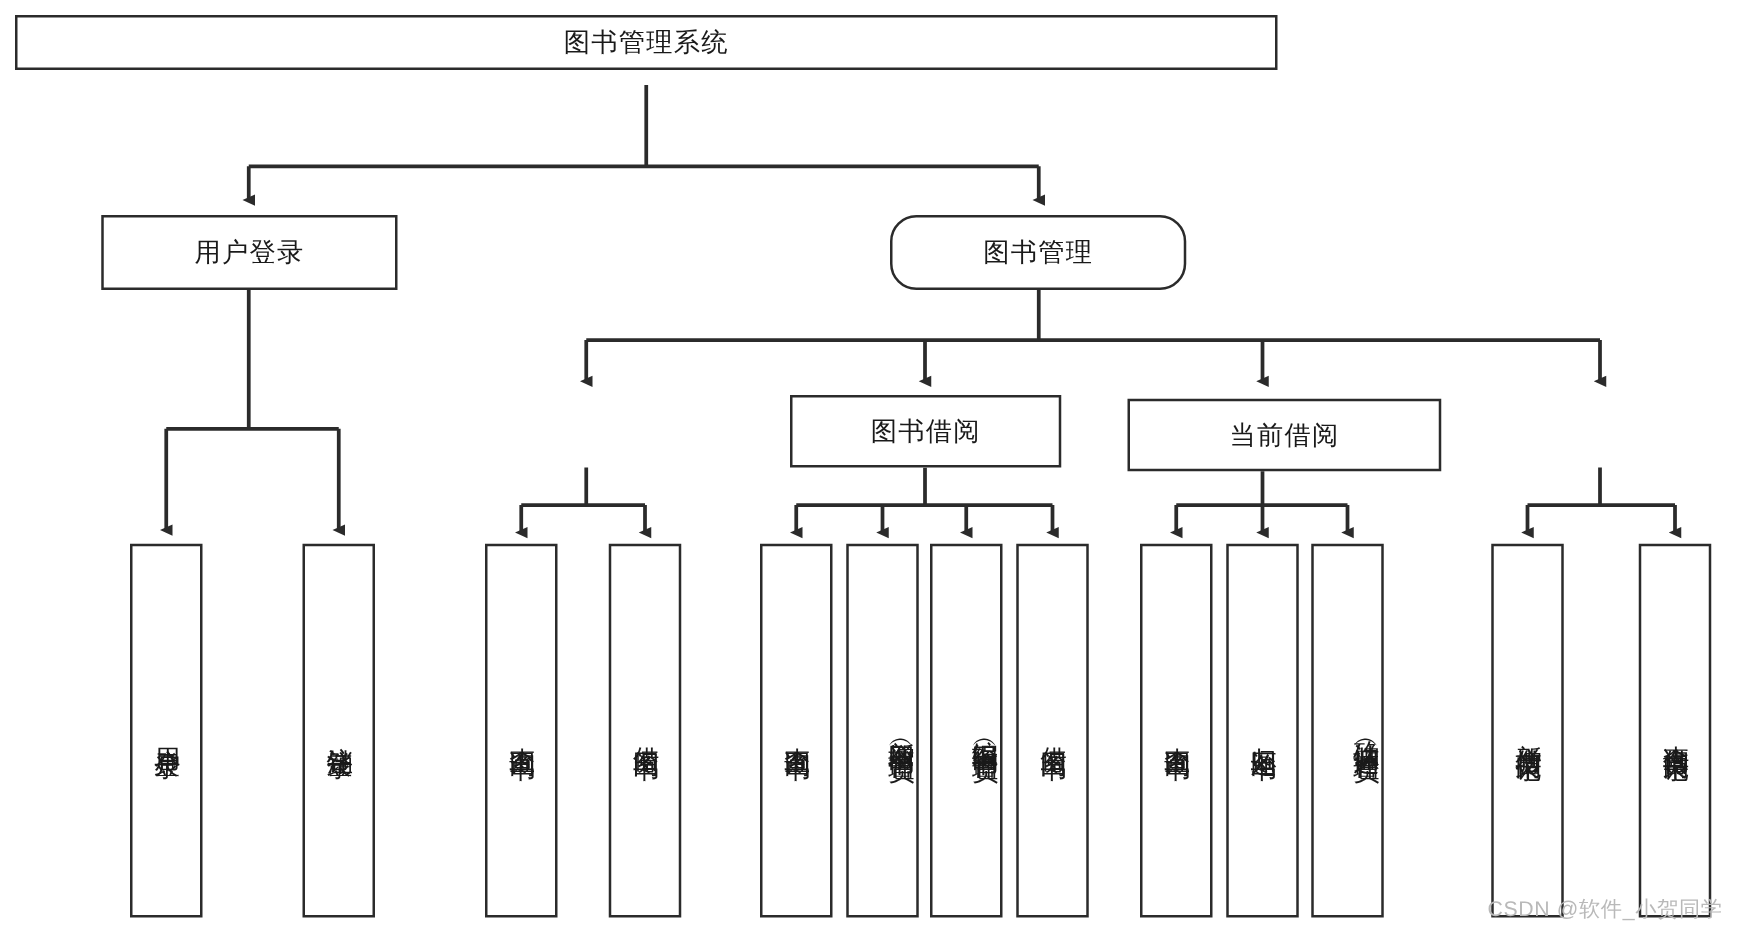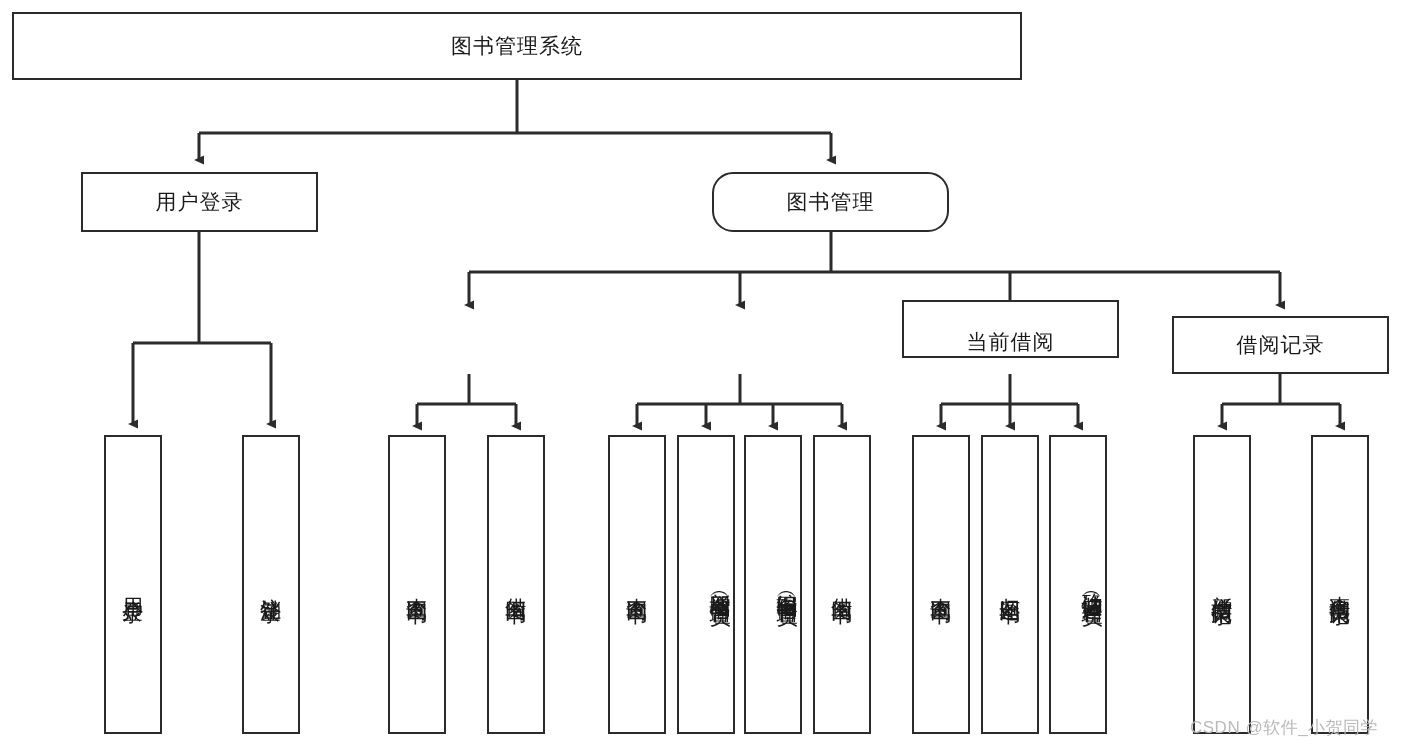--- a/index.html
+++ b/index.html
@@ -113,41 +113,41 @@
       <path d="M1010,404 L1010,426" marker-end="url(#arrow)"></path>
       <path d="M1078,404 L1078,426" marker-end="url(#arrow)"></path>
 
       <path d="M1280,374 L1280,404"></path>
       <path d="M1222,404 L1340,404"></path>
       <path d="M1222,404 L1222,426" marker-end="url(#arrow)"></path>
       <path d="M1340,404 L1340,426" marker-end="url(#arrow)"></path>
     </g>
   </svg>
 
-  <div class="node horiz" style="left:12px; top:12px; width:1010px; height:68px;">
+  <div class="node horiz" style="left:12px; top:12px; width:1010px; height:44px;">
     <span class="node-label">图书管理系统</span>
   </div>
 
   <div class="node horiz" style="left:81px; top:172px; width:237px; height:60px;">
     <span class="node-label">用户登录</span>
   </div>
 
   <div class="node horiz" style="left:712px; top:172px; width:237px; height:60px;border-radius:21px;">
     <span class="node-label">图书管理</span>
   </div>
 
 
-
-  <div class="node horiz" style="left:902px; top:300px; width:217px; height:58px;align-items:flex-end;">
+  <div class="node horiz" style="left:632px; top:316px; width:217px; height:58px;">
+    <span class="node-label">图书借阅</span>
+  </div>
+
+  <div class="node horiz" style="left:902px; top:319px; width:251px; height:58px;">
     <span class="node-label">当前借阅</span>
   </div>
 
-  <div class="node horiz" style="left:1172px; top:316px; width:217px; height:58px;">
-    <span class="node-label">借阅记录</span>
-  </div>
 
   <div class="node vert" style="left:104px; top:435px; width:58px; height:299px; align-items:center;">
     <span class="node-label">用户登录</span>
   </div>
 
   <div class="node vert" style="left:242px; top:435px; width:58px; height:299px; align-items:center;">
     <span class="node-label">注销登录</span>
   </div>
 
   <div class="node vert" style="left:388px; top:435px; width:58px; height:299px; align-items:center;">

